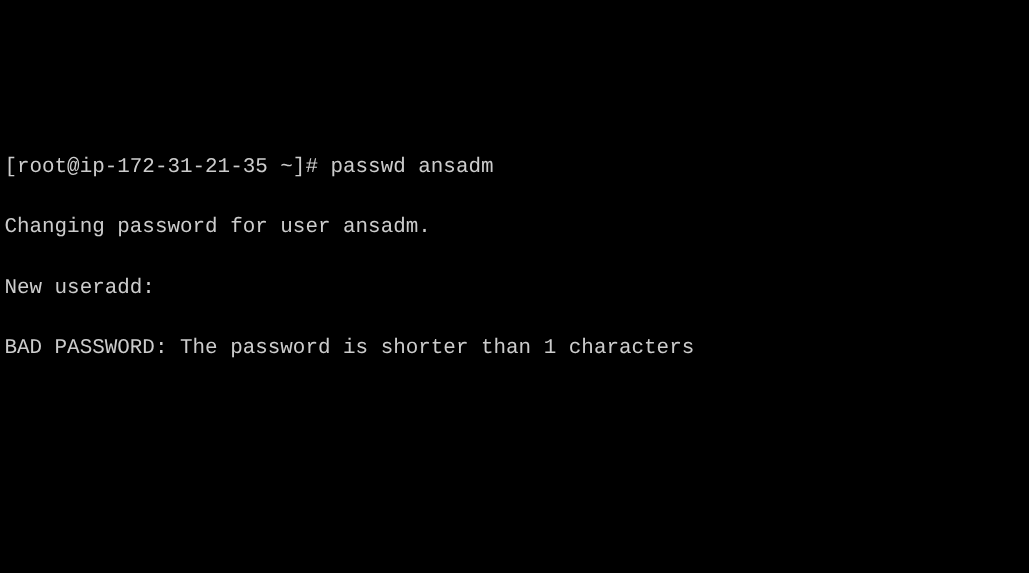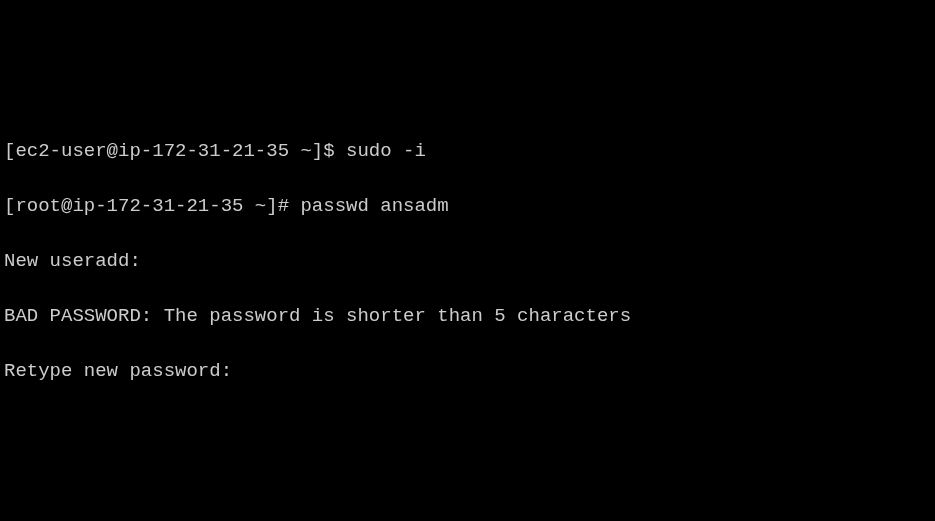--- a/index.html
+++ b/index.html
@@ -25,25 +25,24 @@
     .line {
       display: block;
     }
   </style>
 </head>
 <body>
 
 
 
 <div class="terminal">
-<span class="line">[ec2-user@ip-172-31-21-35 ~]$ sudo -i</span>
 <span class="line">[root@ip-172-31-21-35 ~]# passwd ansadm</span>
+<span class="line">Changing password for user ansadm.</span>
 <span class="line">New useradd:</span>
-<span class="line">BAD PASSWORD: The password is shorter than 5 characters</span>
-<span class="line">Retype new password:</span>
+<span class="line">BAD PASSWORD: The password is shorter than 1 characters</span>
 
 
 
 
 
 
 
 
 
 

